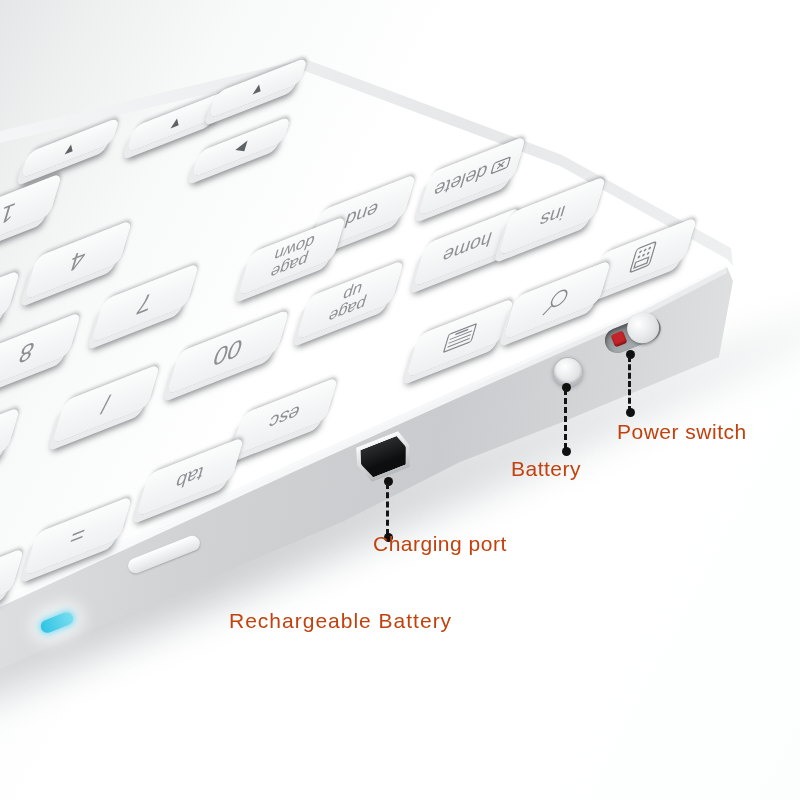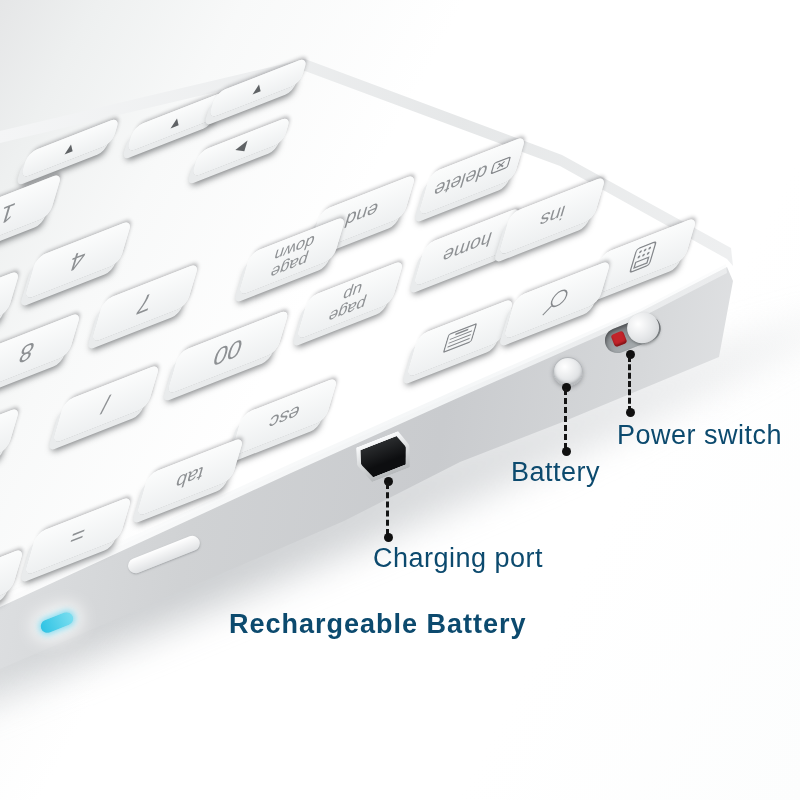--- a/index.html
+++ b/index.html
@@ -68,22 +68,22 @@
   .key.small-text .cap{font-size:18px;width:62px;}
   .key.wide{width:120px;}
   .key.arrow{width:100px;height:28px;}
   .key.arrow .cap{transform:none;color:#5f6265;font-size:15px;}
   .key .icon-svg{stroke:#85888c;fill:none;stroke-width:1.6;}
   .key .icon-svg .fill{fill:#85888c;stroke:none;}
   .delete-row{display:flex;align-items:center;gap:5px;}
   
   .dash{position:absolute;width:0;border-left:3px dashed #141414;}
   .dot{position:absolute;width:9px;height:9px;border-radius:50%;background:#101010;}
-  .callout{position:absolute;color:#0c4a6e;font-size:27px;letter-spacing:.5px;white-space:nowrap;}
-  .callout.bold{font-weight:bold;letter-spacing:1px;text-align:right;}
+  .callout{position:absolute;color:#c2410c;font-size:21px;letter-spacing:.5px;white-space:nowrap;}
+  .callout.bold{font-weight:normal;letter-spacing:1px;text-align:right;}
 </style>
 </head>
 <body>
 
 <div class="scene">
   <div class="bg"></div>
   <div class="slab-shadow"></div>
   <div class="plate-top"></div>
   <div class="rim-far"></div>
   <div class="plate-side"></div>
@@ -214,15 +214,15 @@
   <div class="dot" style="left:562px;top:383px"></div>
   <div class="dash" style="left:564px;top:389px;height:60px"></div>
   <div class="dot" style="left:562px;top:447px"></div>
 
   <div class="dot" style="left:384px;top:477px"></div>
   <div class="dash" style="left:386px;top:483px;height:52px"></div>
   <div class="dot" style="left:384px;top:533px"></div>
 
   <div class="callout" style="left:617px;top:420px">Power switch</div>
   <div class="callout" style="left:511px;top:457px">Battery</div>
-  <div class="callout" style="left:373px;top:543px">Charging port</div>
+  <div class="callout" style="left:373px;top:532px">Charging port</div>
   <div class="callout bold" style="left:229px;top:609px">Rechargeable Battery</div>
 </div>
 
 </body></html>

